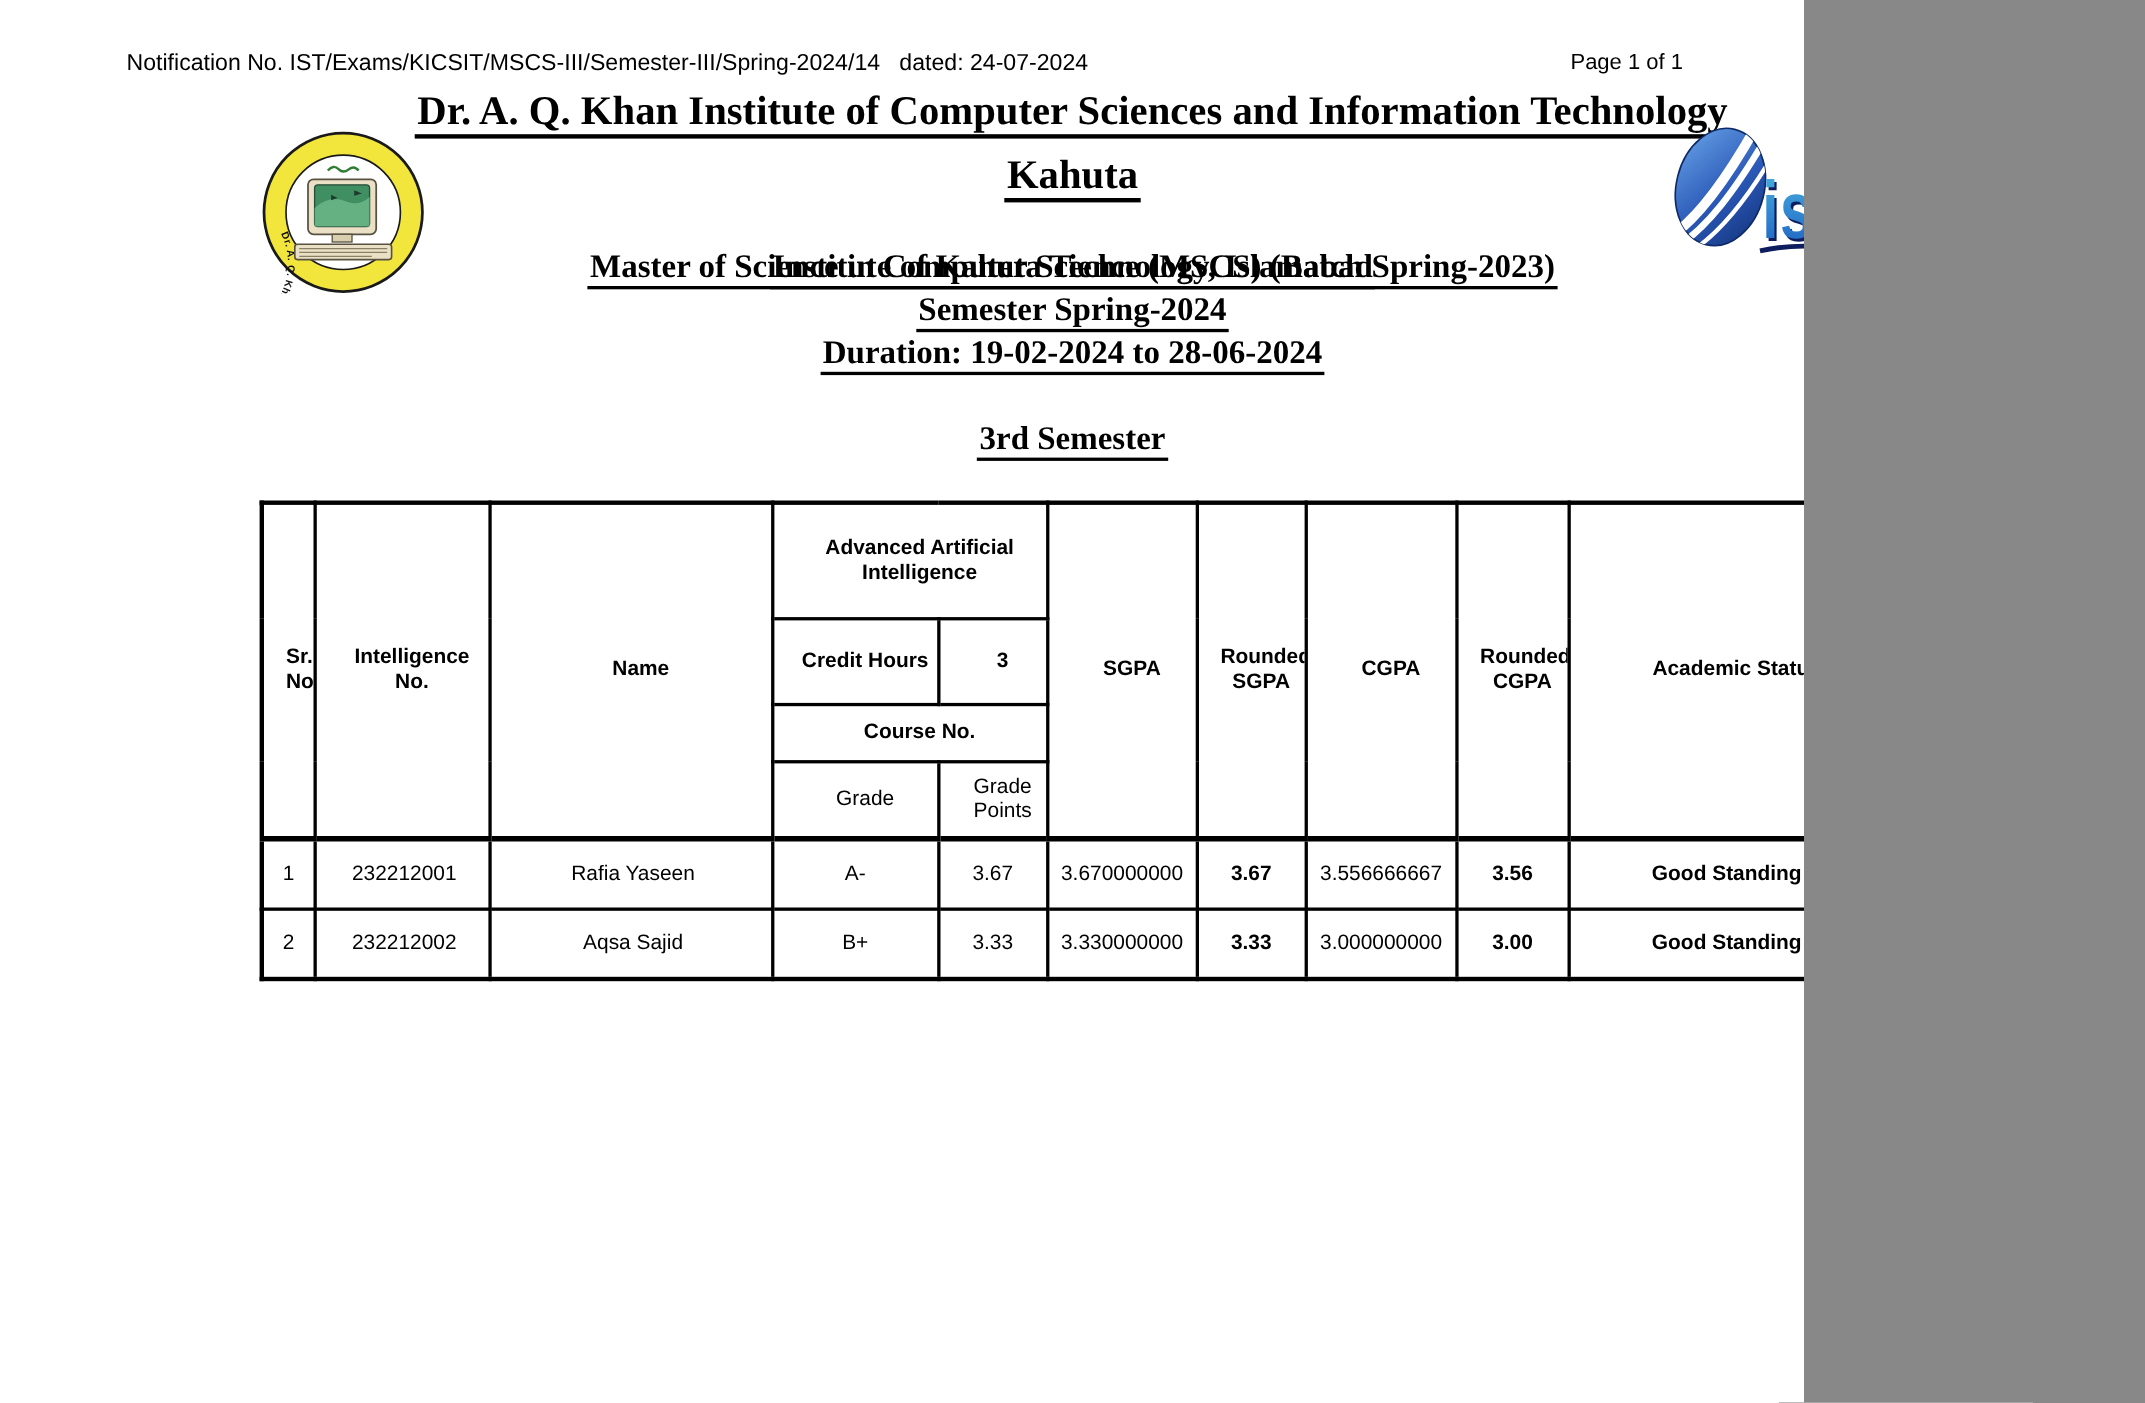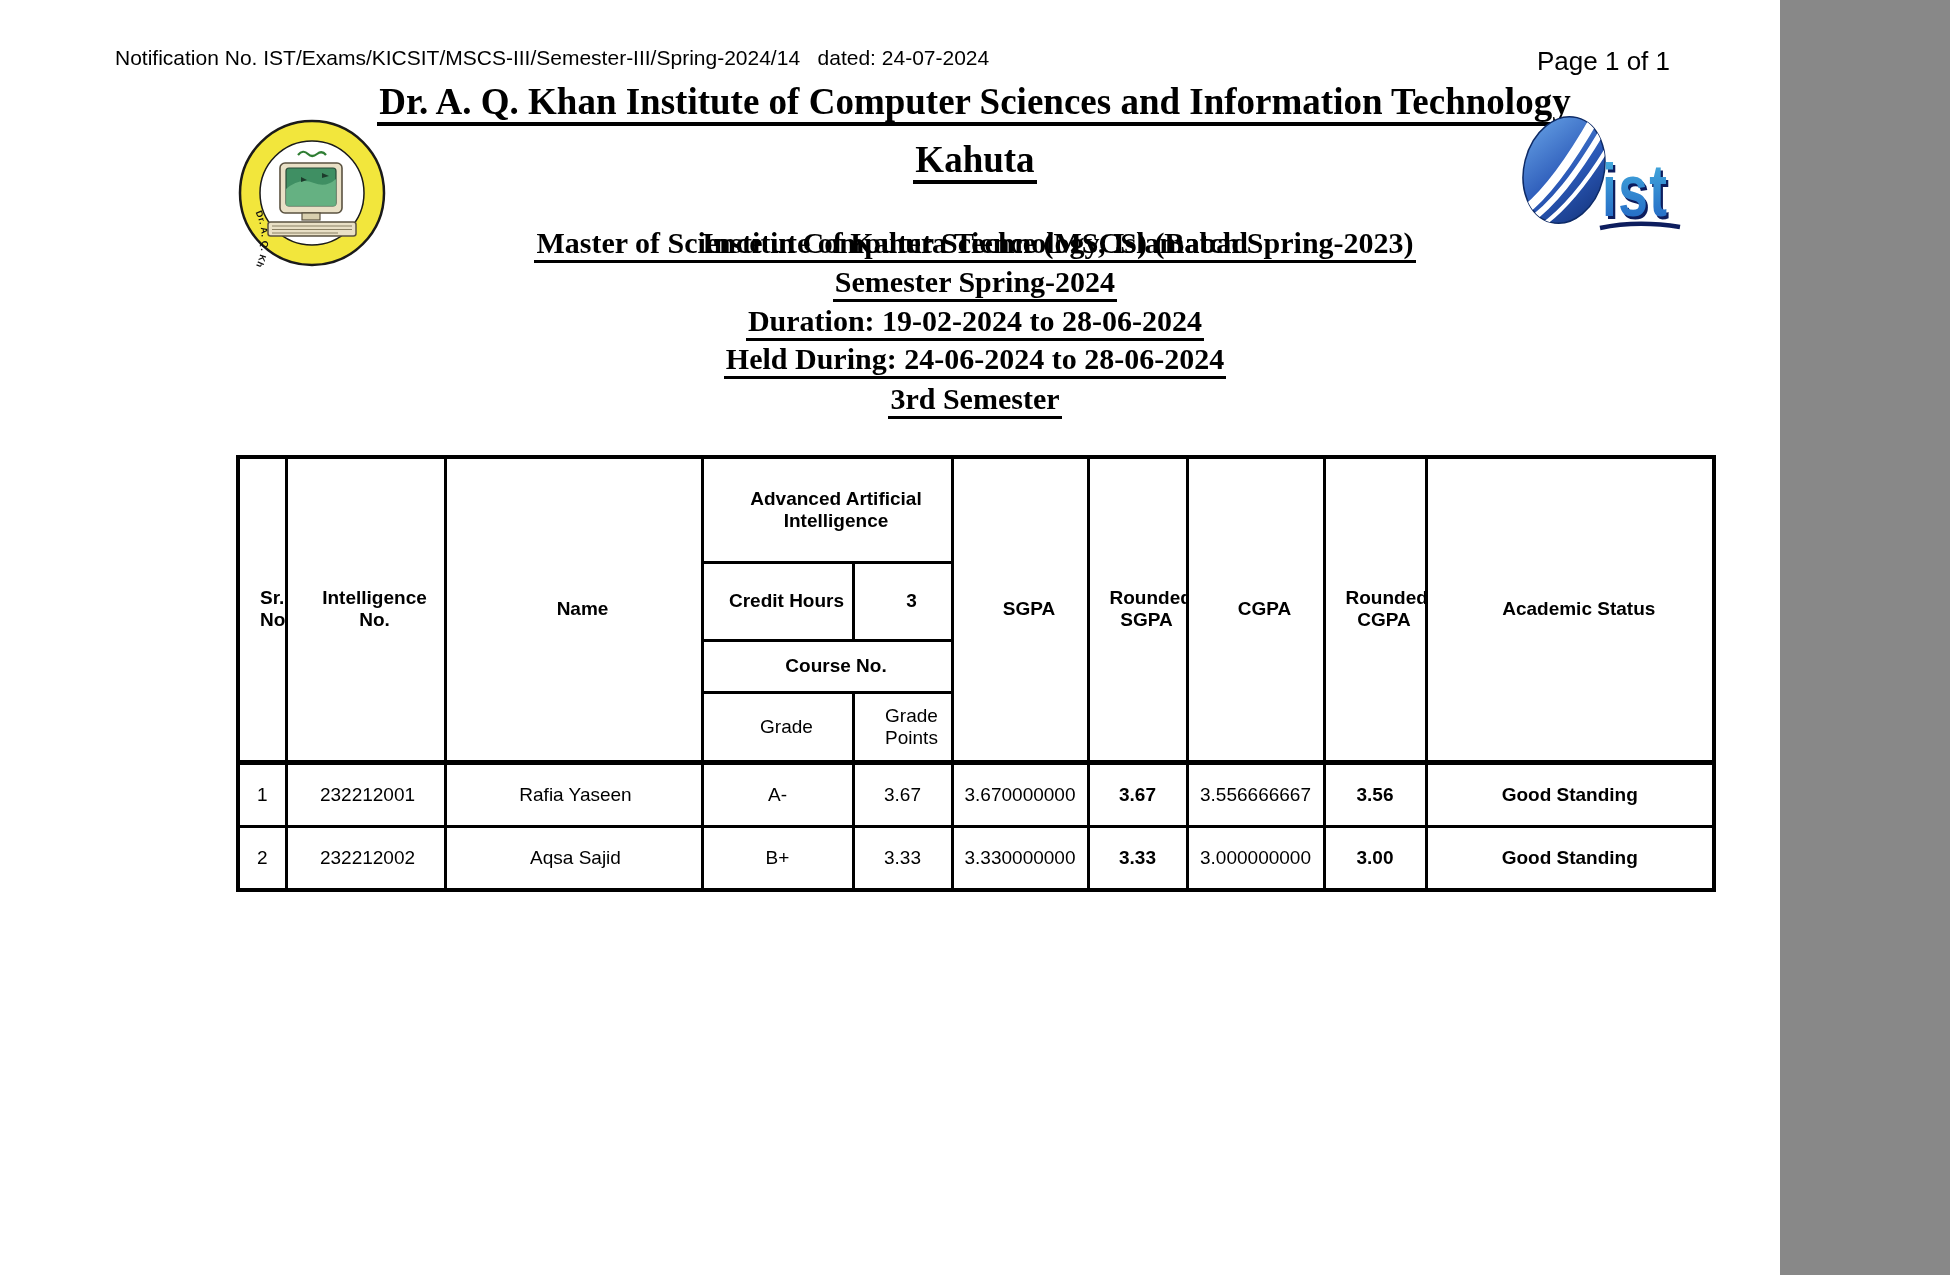--- a/index.html
+++ b/index.html
@@ -1,32 +1,32 @@
 <!DOCTYPE html>
 <html><head>
 <meta charset="utf-8">
 <style>
   * { margin:0; padding:0; box-sizing:border-box; }
   html,body { background:#888; }
   #page {
     position:relative;
-    width:1780px; height:1275px;
+    width:1640px; height:1275px;
     background:#ffffff;
     font-family:"Liberation Sans", sans-serif;
     color:#000;
     overflow:hidden;
   }
   
   .notif {
     position:absolute; left:115px; top:46px;
     font-size:21px; white-space:pre;
   }
   .pageno {
     position:absolute; right:110px; top:46px;
-    font-size:26px; white-space:pre;
+    font-size:20px; white-space:pre;
   }
   
   .hline {
     position:absolute; left:0; width:1950px;
     text-align:center;
     font-family:Liberation Serif, serif;
     font-weight:bold;
     z-index:1;
   }
   .hline span {
@@ -97,23 +97,20 @@
     <span>Institute of Kahuta Technology, Islamabad</span>
   </div>
   <div class="hline h-overlayB">
     <span>Master of Science in Computer Science (MSCS) (Batch Spring-2023)</span>
   </div>
   <div class="hline h-sem">
     <span>Semester Spring-2024</span>
   </div>
   <div class="hline h-dur">
     <span>Duration: 19-02-2024 to 28-06-2024</span>
-  </div>
-  <div class="hline h-held">
-    <span>Held During: 24-06-2024 to 28-06-2024</span>
   </div>
   <div class="hline h-ord">
     <span>3rd Semester</span>
   </div>
 
   <svg class="logo-left" viewBox="0 0 148 148">
     <circle cx="74" cy="74" r="72" fill="#f2e63c" stroke="#1a1a1a" stroke-width="2.5"></circle>
     <circle cx="74" cy="74" r="52" fill="#ffffff" stroke="#1a1a1a" stroke-width="1.5"></circle>
     <defs>
       <path id="ringPath" d="M 17.4,93.5 A 61,61 0 1 1 17.3,93.3"></path>

